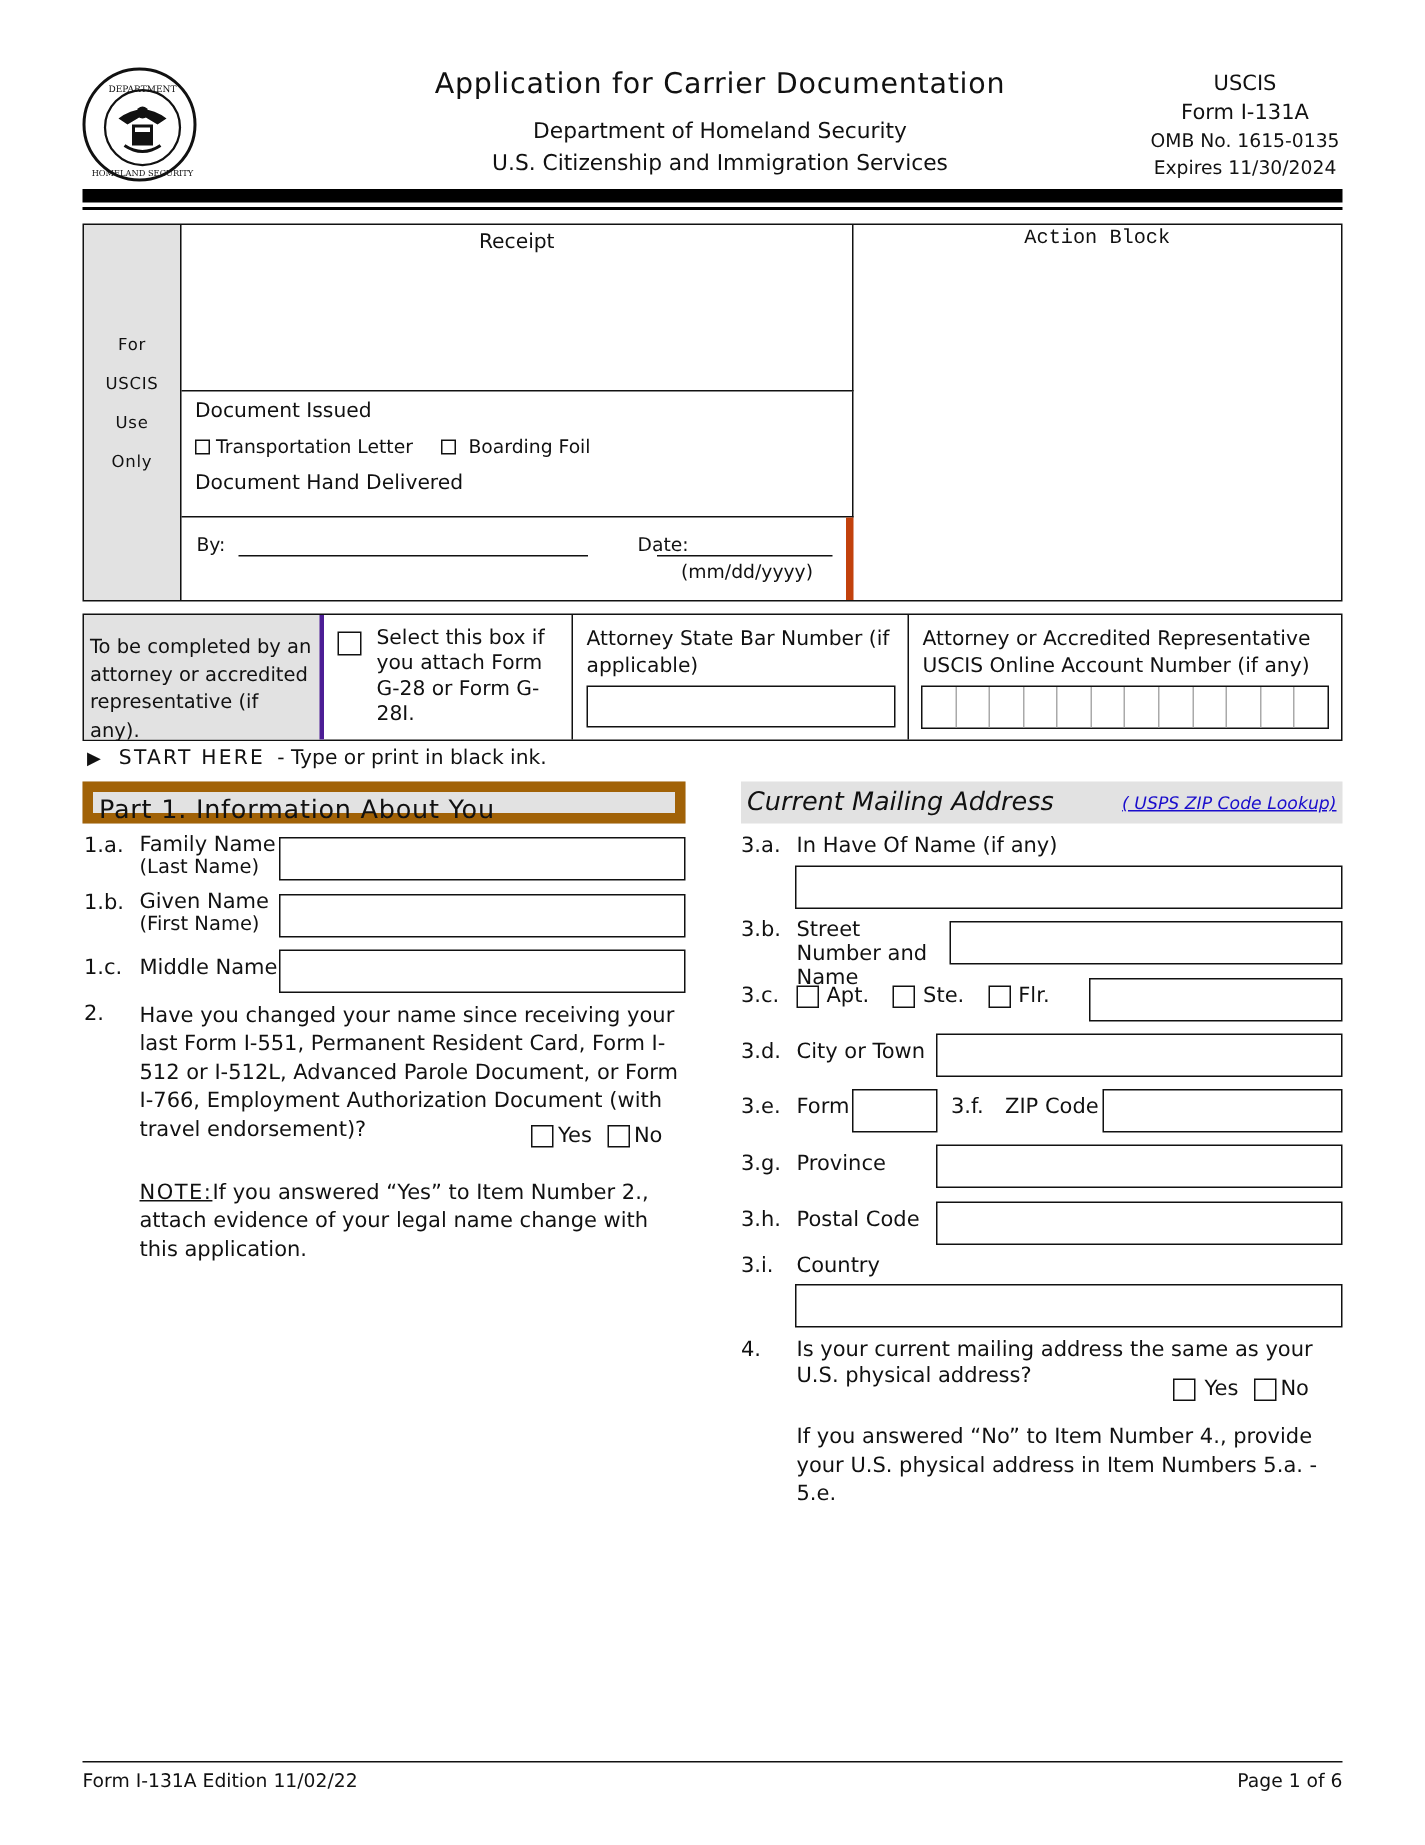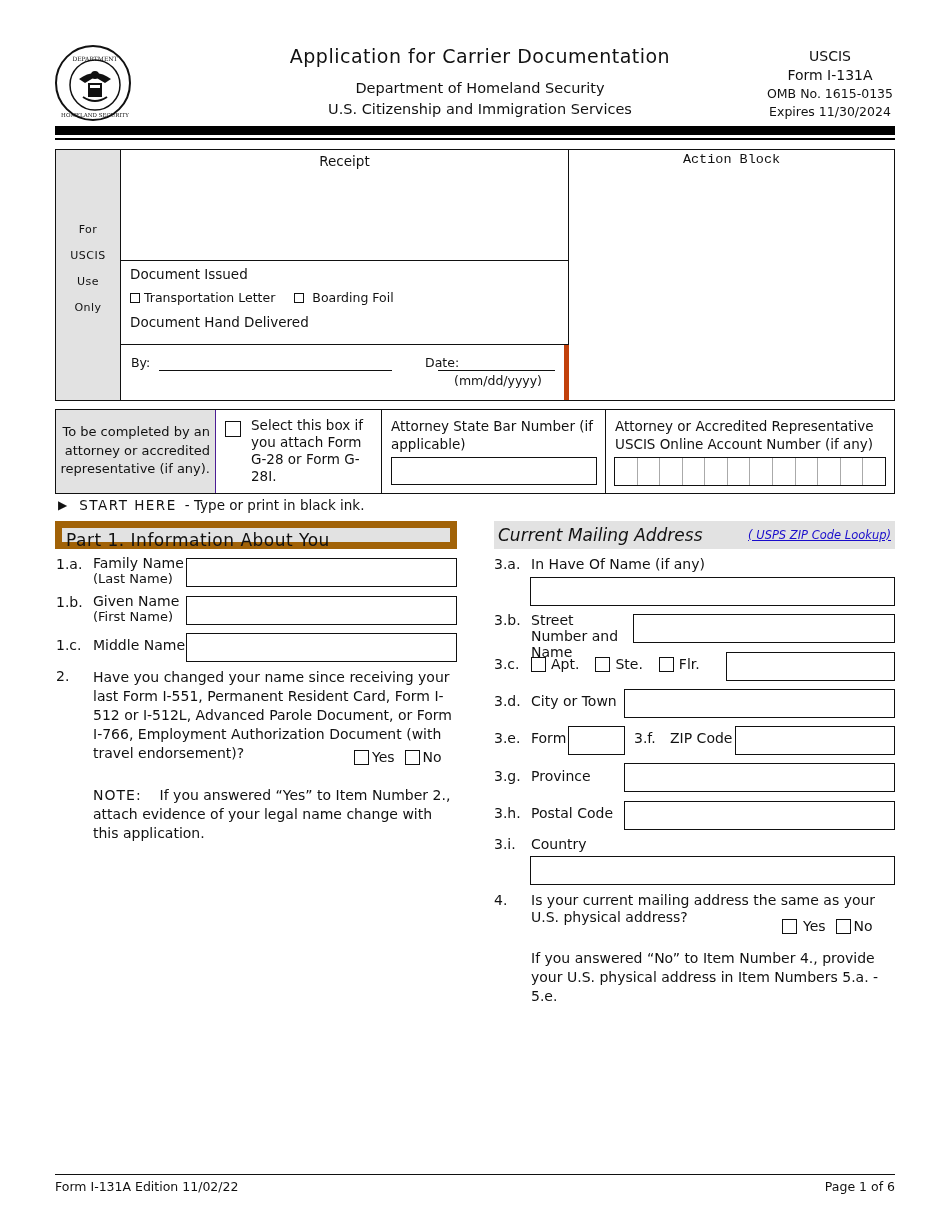--- a/index.html
+++ b/index.html
@@ -81,21 +81,21 @@
     <span class="abs sm" style="left:280px; top:10px;margin-left:24px;">Date:</span>
     <div class="abs line" style="left:317px; top:25px; width:117px; height:1px;"></div>
     <span class="abs sm" style="left:333px; top:28px;">(mm/dd/yyyy)</span>
   </div>
   <div class="abs" style="left:513px; top:0; width:325px; height:250px;font-family:Liberation Mono, monospace;">
     <div class="lbl" style="text-align:center; margin-top:2px;">Action Block</div>
   </div>
 </div>
 
 <div class="abs box" style="left:55px; top:409px; width:840px; height:85px;">
-  <div class="abs gray" style="left:0; top:0; width:160px; height:83px; border-right:1px solid #4c1d95; font-size:13px; line-height:18.5px; text-align:right; padding:13px 5px 0 4px;">
+  <div class="abs gray" style="left:0; top:0; width:160px; height:83px; border-right:3px solid #4c1d95; font-size:13px; line-height:18.5px; text-align:left; padding:13px 5px 0 4px;">
     <span>To be completed by an attorney or accredited representative (if any).</span>
   </div>
   <div class="abs" style="left:160px; top:0; width:166px; height:83px; border-right:1px solid #111;text-decoration:underline;">
     <span class="abs cb" style="left:9px; top:11px; width:16px; height:16px;"></span>
     <div class="abs" style="left:35px; top:7px; width:125px; font-size:13.5px; line-height:17px;">Select this box if you attach Form G-28 or Form G-28I.</div>
   </div>
   <div class="abs" style="left:326px; top:0; width:224px; height:83px; border-right:1px solid #111;">
     <div class="abs" style="left:9px; top:7px; width:210px; font-size:13.5px; line-height:18px;">Attorney State Bar Number (if applicable)</div>
     <input class="abs field" style="left: 9px; top: 47px; width: 206px; height: 28px;" value="">
   </div>
@@ -148,21 +148,21 @@
 
 <div class="abs num" style="left:56px; top:668px;">2.</div>
 <div class="abs" style="left:93px; top:668px; width:360px; font-size:14px; line-height:19px;">Have you changed your name since receiving your last Form I-551, Permanent Resident Card, Form I-512 or I-512L, Advanced Parole Document, or Form I-766, Employment Authorization Document (with travel endorsement)?</div>
 <div class="abs" style="left:354px; top:749px; display:flex; align-items:center; font-size:14px;">
   <span class="cb"></span>
   <span style="margin-left:3px;">Yes</span>
   <span class="cb" style="margin-left:10px;"></span>
   <span style="margin-left:3px;">No</span>
 </div>
 <div class="abs" style="left:93px; top:786px; width:366px; font-size:14px; line-height:19px;">
-  <span style="letter-spacing:1px; margin-right:18px;">NOTE:</span><span>If you answered “Yes” to Item Number 2., attach evidence of your legal name change with this application.</span>
+  <span style="letter-spacing:1px; margin-right:0;text-decoration:underline;">NOTE:</span><span>If you answered “Yes” to Item Number 2., attach evidence of your legal name change with this application.</span>
 </div>
 
 <div class="abs" style="left:494px; top:521px; width:401px; height:28px; background:#e2e2e2; display:flex; align-items:center; justify-content:space-between; padding:0 4px;">
   <span style="font-style:italic; font-size:17px;">Current Mailing Address</span>
   <a class="link" href="#">( USPS ZIP Code Lookup)</a>
 </div>
 
 <div class="abs num" style="left:494px; top:556px;">3.a.</div>
 <div class="abs" style="left:531px; top:556px; font-size:14px;">In Have Of Name (if any)</div>
 <input class="abs field" style="left: 530px; top: 577px; width: 365px; height: 29px;" value="">

